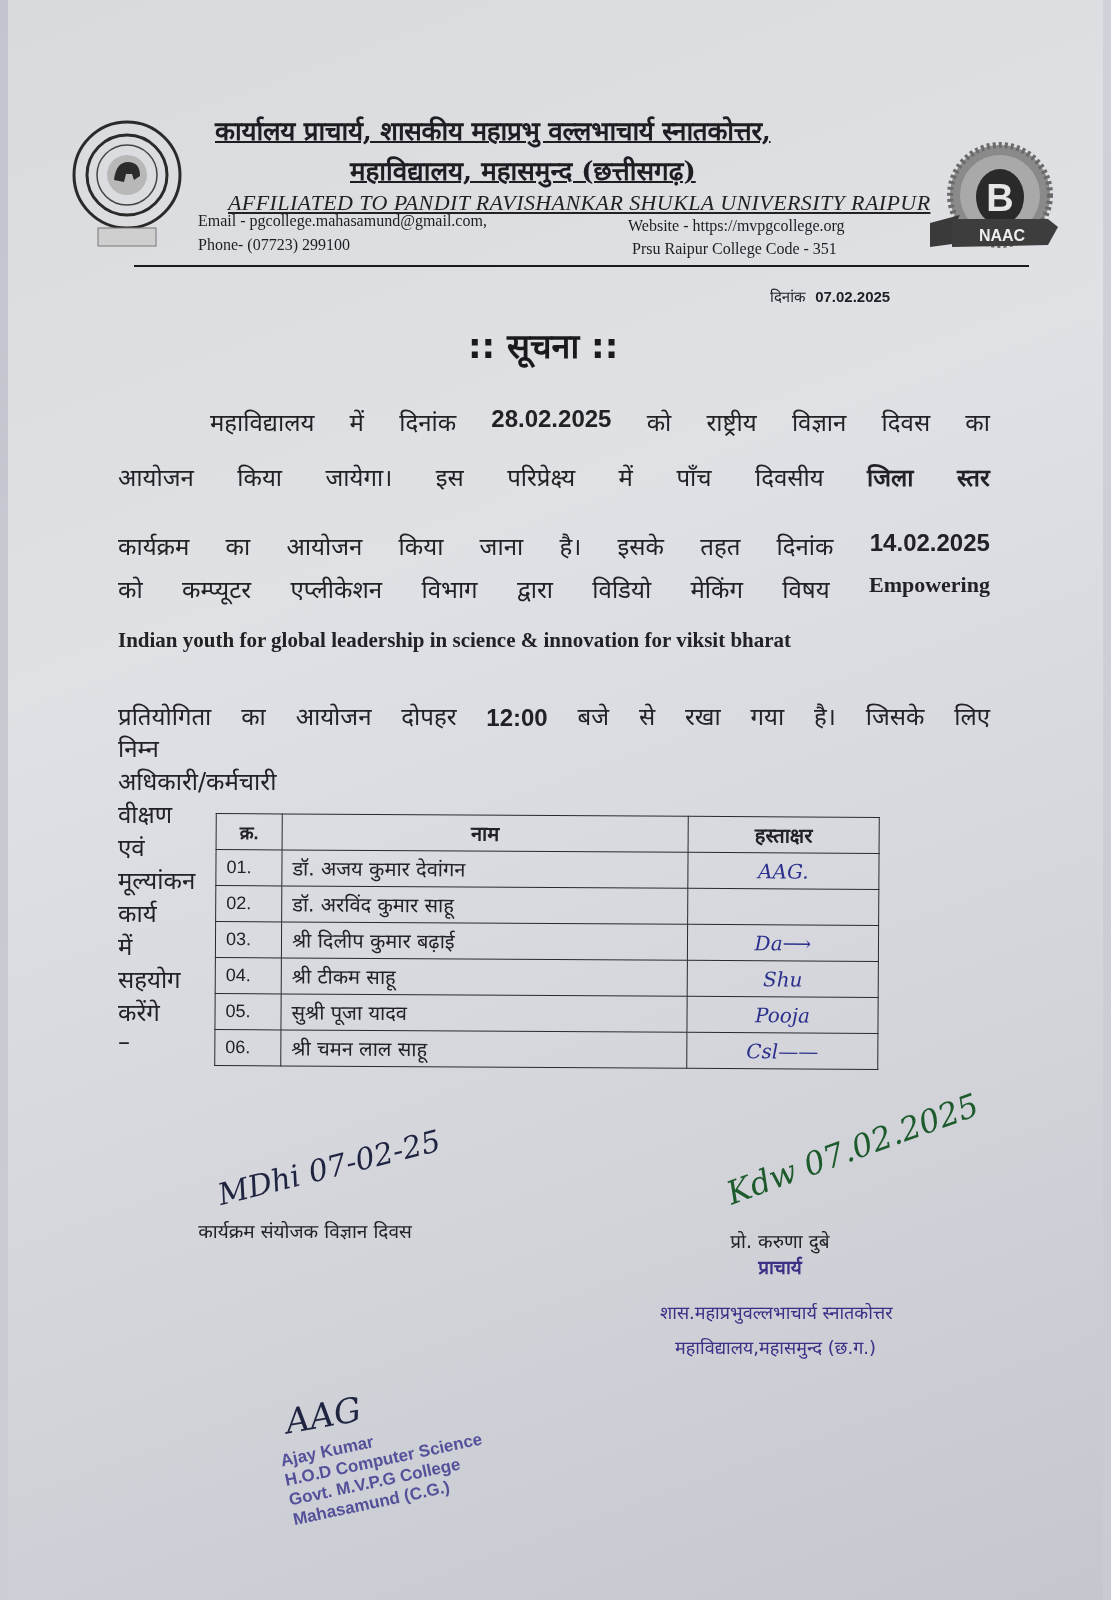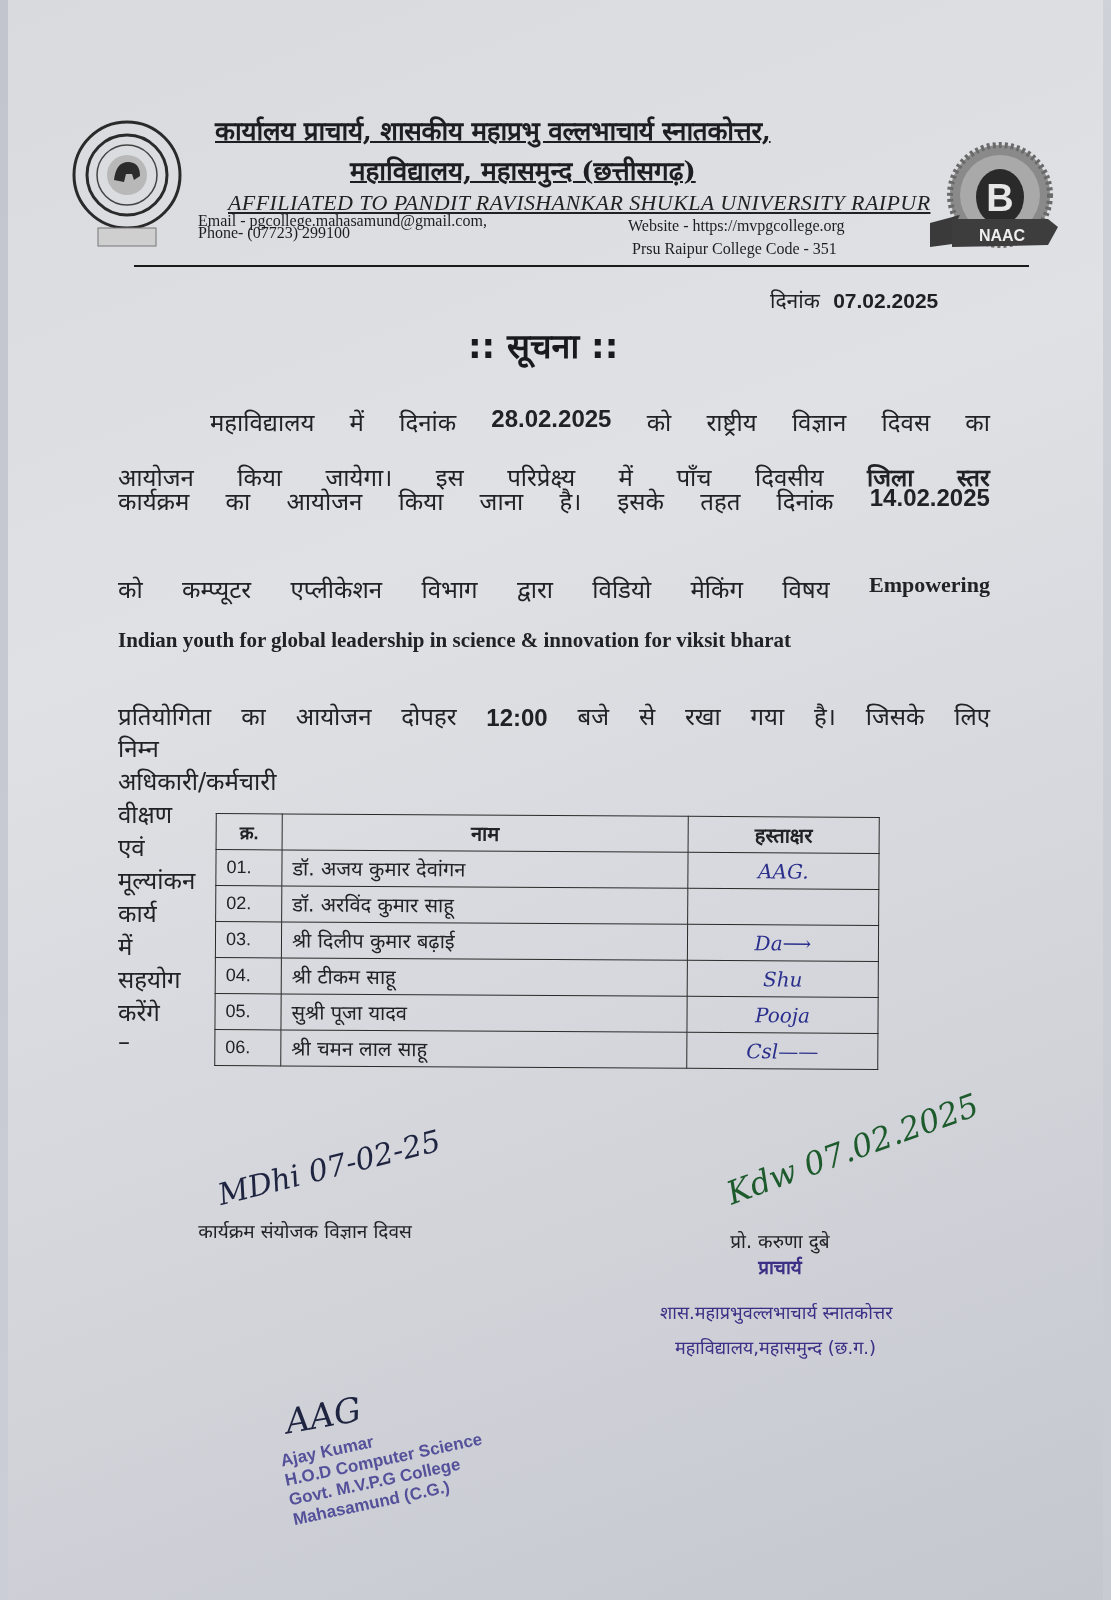--- a/index.html
+++ b/index.html
@@ -7,21 +7,21 @@
   .photo{position:relative;width:1111px;height:1600px;background:linear-gradient(100deg,#c2c5cd 0%,#cfd2d9 30%,#d6d8de 60%,#c8cbd2 100%);}
   .paper{position:absolute;left:8px;top:0;width:1095px;height:1600px;background:linear-gradient(160deg,#d8dade 0%,#dfe1e5 35%,#d2d4da 70%,#c4c7ce 100%);}
   .hdr-title{position:absolute;font-family:"DejaVu Serif",serif;font-weight:bold;color:#1d1d22;text-decoration:underline;text-decoration-thickness:2px;}
   .t1{left:215px;top:112px;font-size:26px;letter-spacing:-0.3px;}
   .t2{left:350px;top:152px;font-size:26px;}
   .affil{position:absolute;left:228px;top:190px;font-family:"Liberation Serif",serif;font-style:italic;font-size:22px;color:#222;text-decoration:underline;letter-spacing:0.4px;}
   .contact{position:absolute;font-family:"Liberation Serif",serif;font-size:16px;color:#1e1e22;}
   .rule{position:absolute;left:134px;top:265px;width:895px;height:2px;background:#1b1b1b;}
   .logo-l{position:absolute;left:70px;top:118px;width:115px;height:135px;}
   .logo-r{position:absolute;left:930px;top:135px;width:130px;height:130px;}
-  .date{position:absolute;left:770px;top:286px;font-size:21px;color:#1f1f24;}
+  .date{position:absolute;left:770px;top:286px;font-size:15px;color:#1f1f24;}
   .date b{font-family:"Liberation Sans",sans-serif;}
   .notice{position:absolute;left:468px;top:322px;font-size:34px;font-weight:bold;color:#1a1a1e;}
   .body-line{position:absolute;left:118px;width:872px;font-size:24px;color:#222226;white-space:nowrap;display:flex;justify-content:space-between;}
   .body-line b{font-family:"Liberation Sans",sans-serif;}
   .eng{font-family:"Liberation Serif",serif;font-weight:bold;}
   table.roster{position:absolute;left:215px;top:815px;border-collapse:collapse;font-size:20px;color:#222226;transform:rotate(0.35deg);}
   table.roster td, table.roster th{border:1.5px solid #2a2a2a;height:35px;padding:0 10px;font-weight:normal;}
   table.roster th{font-weight:bold;}
   .c1{width:45px;font-family:"Liberation Sans",sans-serif;font-size:18px;}
   .c2{width:385px;}
@@ -45,21 +45,21 @@
    <circle cx="57" cy="57" r="30" fill="none" stroke="#444" stroke-width="1.5"></circle>
    <circle cx="57" cy="57" r="20" fill="#b8b8b8"></circle>
    <path d="M44 62 Q46 44 58 44 Q70 44 70 58 L64 62 L62 56 L56 56 L54 64 Z" fill="#2b2b2b"></path>
    <rect x="28" y="110" width="58" height="18" fill="#cfcfcf" stroke="#777" stroke-width="1"></rect>
  </svg>
 
  <div class="hdr-title t2">महाविद्यालय, महासमुन्द (छत्तीसगढ़)</div>
  <div class="hdr-title t1">कार्यालय प्राचार्य, शासकीय महाप्रभु वल्लभाचार्य स्नातकोत्तर,</div>
  <div class="affil">AFFILIATED TO PANDIT RAVISHANKAR SHUKLA UNIVERSITY RAIPUR</div>
  <div class="contact" style="left:198px;top:212px;">Email - pgcollege.mahasamund@gmail.com,</div>
- <div class="contact" style="left:198px;top:224px;">Phone- (07723) 299100</div>
+ <div class="contact" style="left:198px;top:236px;">Phone- (07723) 299100</div>
  <div class="contact" style="left:628px;top:217px;">Website - https://mvpgcollege.org</div>
  <div class="contact" style="left:632px;top:240px;">Prsu Raipur College Code - 351</div>
 
  <svg class="logo-r" viewBox="0 0 130 130">
    <circle cx="70" cy="60" r="50" fill="#8a8a8a" stroke="#6a6a6a" stroke-width="6" stroke-dasharray="3 3"></circle>
    <circle cx="70" cy="60" r="40" fill="#a9a9a9"></circle>
    <ellipse cx="70" cy="62" rx="24" ry="28" fill="#2a2a2a"></ellipse>
    <text x="70" y="76" font-family="Liberation Sans, sans-serif" font-size="38" font-weight="bold" fill="#e6e6e6" text-anchor="middle">B</text>
    <path d="M0 88 L30 80 L22 95 L30 108 L0 112 Z" fill="#3a3a3a"></path>
    <path d="M22 84 L118 84 L128 92 L118 110 L22 112 Z" fill="#3d3d3d"></path>
@@ -92,21 +92,21 @@
         <span>किया</span>
         <span>जायेगा।</span>
         <span>इस</span>
         <span>परिप्रेक्ष्य</span>
         <span>में</span>
         <span>पाँच</span>
         <span>दिवसीय</span>
         <b>जिला</b>
         <b>स्तर</b>
       </div>
-      <div class="body-line" style="top: 484px;">
+      <div class="body-line" style="top: 529px;">
         <span>कार्यक्रम</span>
         <span>का</span>
         <span>आयोजन</span>
         <span>किया</span>
         <span>जाना</span>
         <span>है।</span>
         <span>इसके</span>
         <span>तहत</span>
         <span>दिनांक</span>
         <b>14.02.2025</b>

